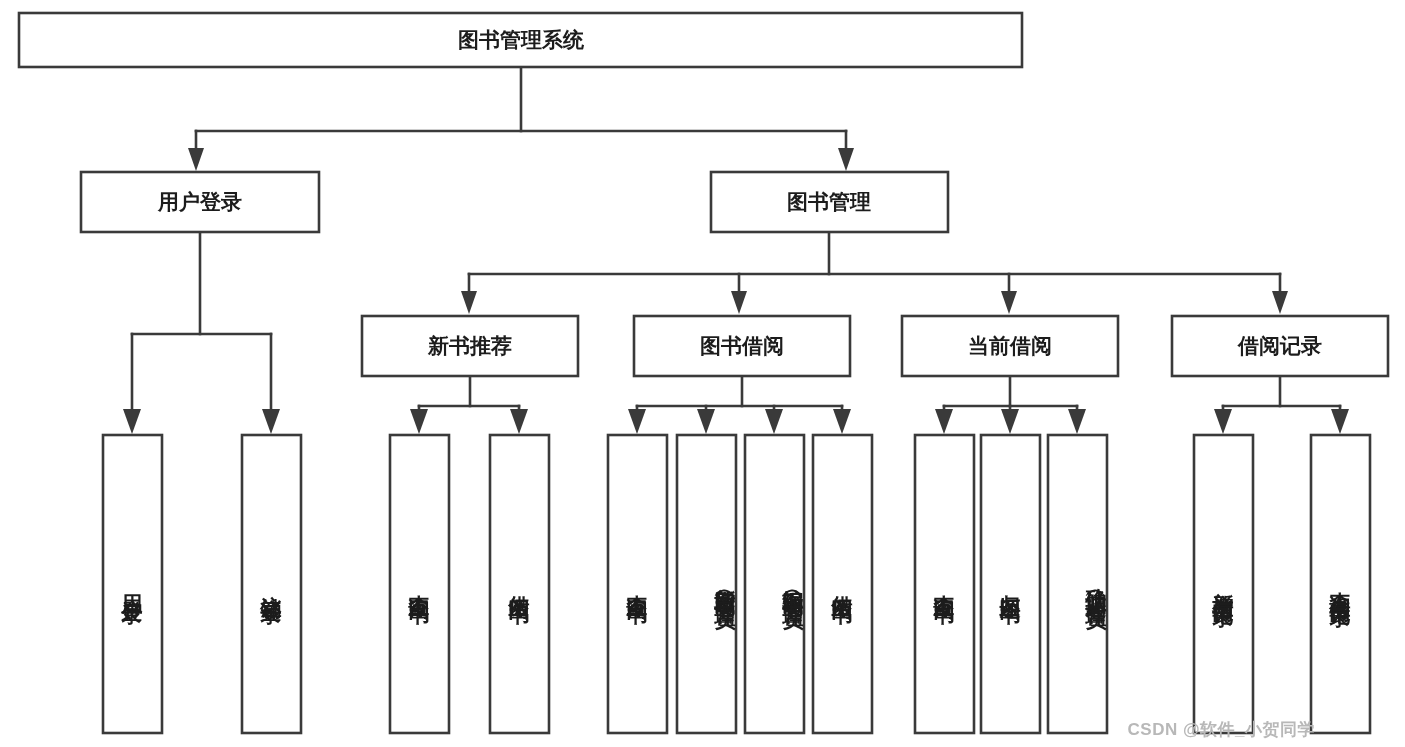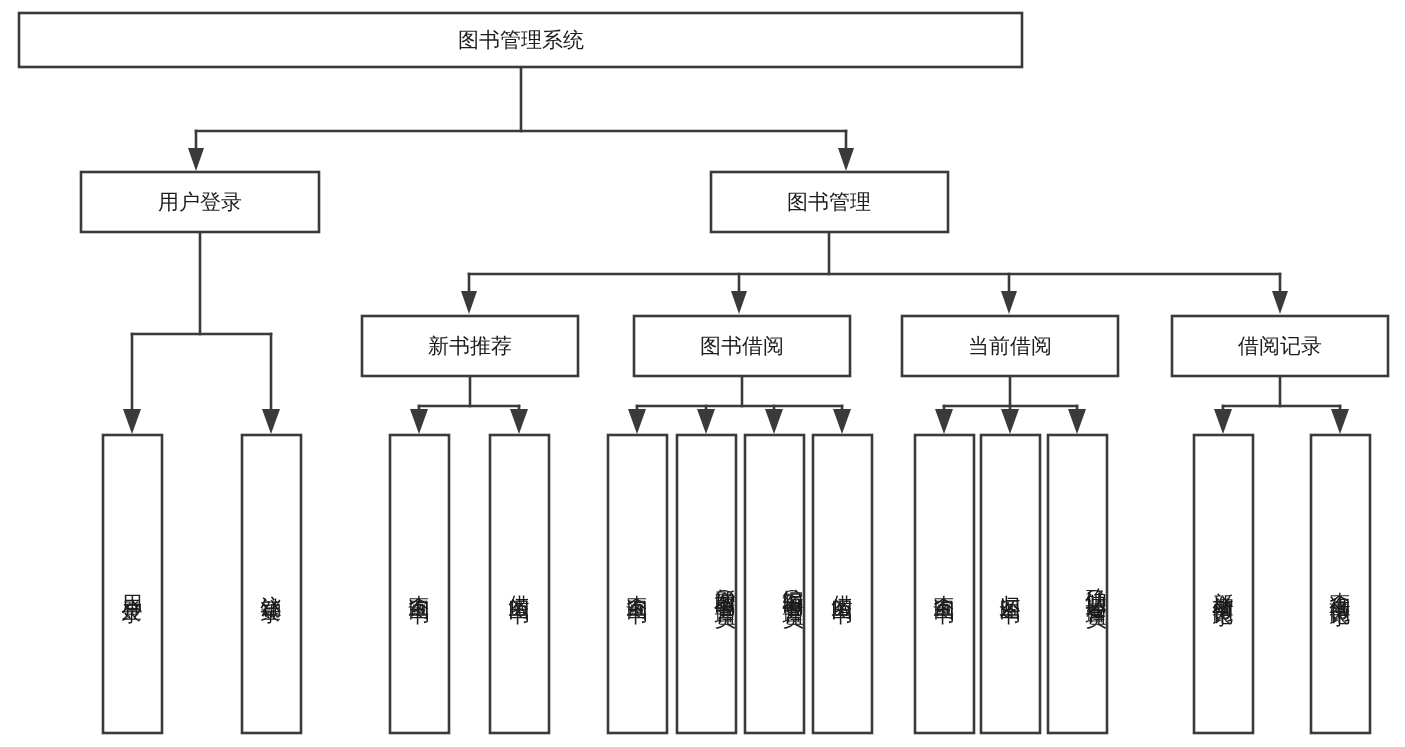--- a/index.html
+++ b/index.html
@@ -11,20 +11,21 @@
     width: 1405px;
     height: 747px;
     font-family: "Liberation Sans", "DejaVu Sans", sans-serif;
     overflow: hidden;
     position: relative;
   }
   #diagram-root {
     position: relative;
     width: 1329px;
     height: 747px;
+    font-weight: bold;
   }
   svg#tree-svg {
     position: absolute;
     top: 0;
     left: 0;
     width: 1405px;
     height: 747px;
     display: block;
   }
   .node-box {
@@ -207,14 +208,15 @@
   <div class="node-label-v" style="left:745px; top:437px; width:59px; height:294px; align-items:flex-start;">编辑图书（管理员）</div>
   <div class="node-label-v" style="left:813px; top:435px; width:59px; height:298px;">借阅图书</div>
 
   <div class="node-label-v" style="left:915px; top:435px; width:59px; height:298px;">查询图书</div>
   <div class="node-label-v" style="left:981px; top:435px; width:59px; height:298px;">归还图书</div>
   <div class="node-label-v" style="left:1048px; top:437px; width:59px; height:294px; align-items:flex-start;">确认归还（管理员）</div>
 
   <div class="node-label-v" style="left:1194px; top:435px; width:59px; height:298px;">新增借阅记录</div>
   <div class="node-label-v" style="left:1311px; top:435px; width:59px; height:298px;">查询借阅记录</div>
 
+  <div class="watermark">CSDN @软件_小贺同学</div>
 
 </div>
 
 </body></html>

